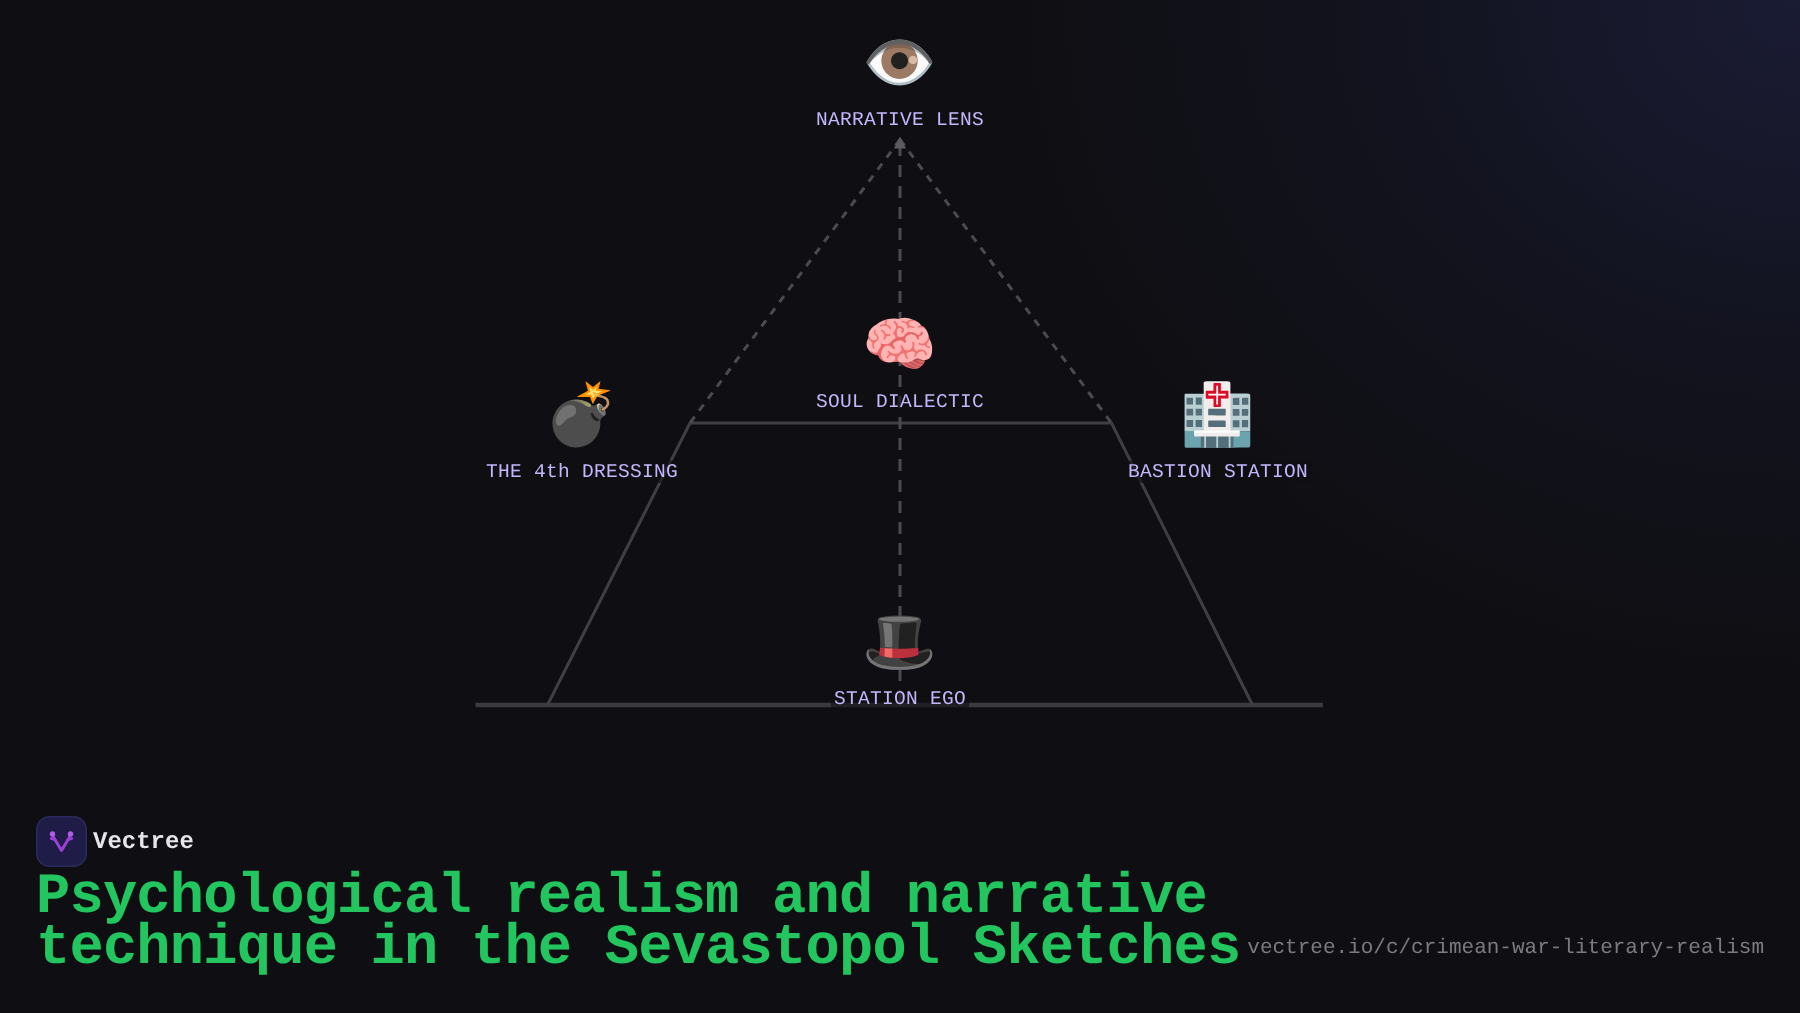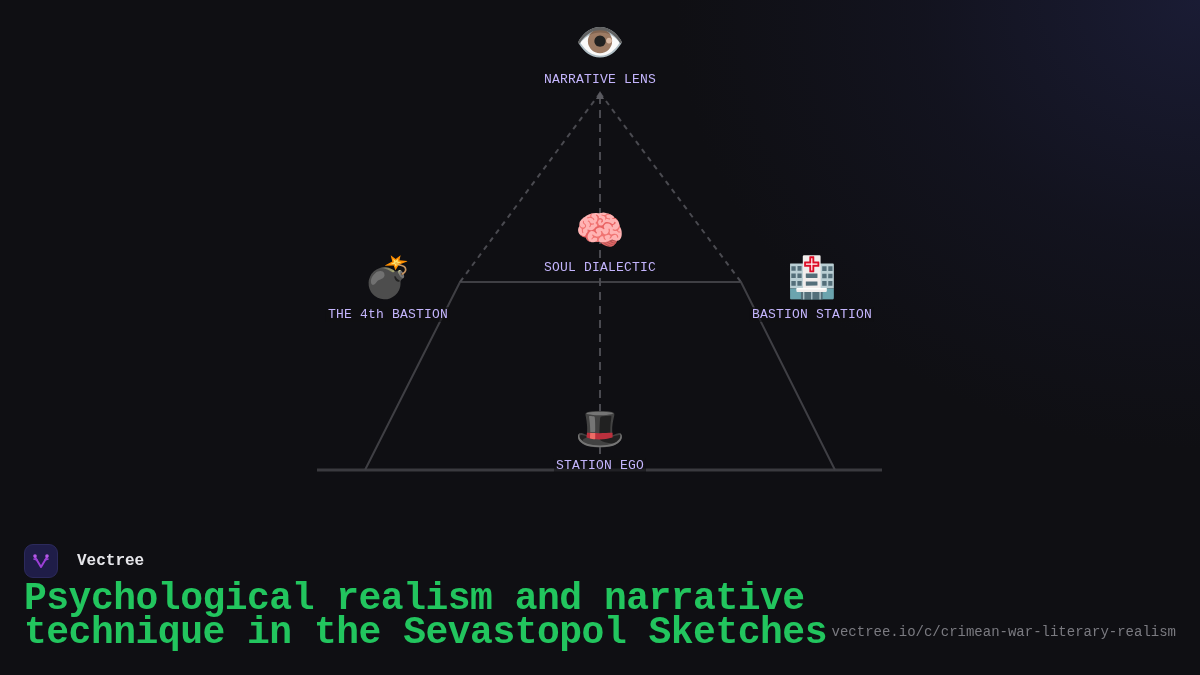--- a/index.html
+++ b/index.html
@@ -27,21 +27,21 @@
     font-family: "DejaVu Sans", sans-serif;
   }
   .node .label {
     font-size: 13px; letter-spacing: 0.2px; color: #c4b5fd;
     white-space: nowrap; margin-top: 6px;
     background: rgba(15,15,19,0.6);
     padding: 0 2px;
   }
   .brand {
     position: absolute; left: 24px; top: 544px;
-    display: flex; align-items: center; gap: 19px;
+    display: flex; align-items: center; gap: 4px;
   }
   .brand-logo {
     width: 34px; height: 34px; border-radius: 9px;
     background: #1f1d48;
     border: 1px solid #2c2a5c;
     display: flex; align-items: center; justify-content: center;
   }
   .brand-name {
     font-family: "Liberation Mono", "DejaVu Sans Mono", monospace;
     font-weight: bold; font-size: 16px; color: #e6e6ea;
@@ -81,21 +81,21 @@
   <span class="label">NARRATIVE LENS</span>
 </div>
 
 <div class="node" style="left:600px; top:206px;">
   <span class="emoji">🧠</span>
   <span class="label">SOUL DIALECTIC</span>
 </div>
 
 <div class="node" style="left:388px; top:253px;">
   <span class="emoji">💣</span>
-  <span class="label">THE 4th BASTION</span>
+  <span class="label">THE 4th DRESSING</span>
 </div>
 
 <div class="node" style="left:812px; top:253px;">
   <span class="emoji">🏥</span>
   <span class="label">BASTION STATION</span>
 </div>
 
 <div class="node" style="left:600px; top:404px;">
   <span class="emoji">🎩</span>
   <span class="label">STATION EGO</span>

